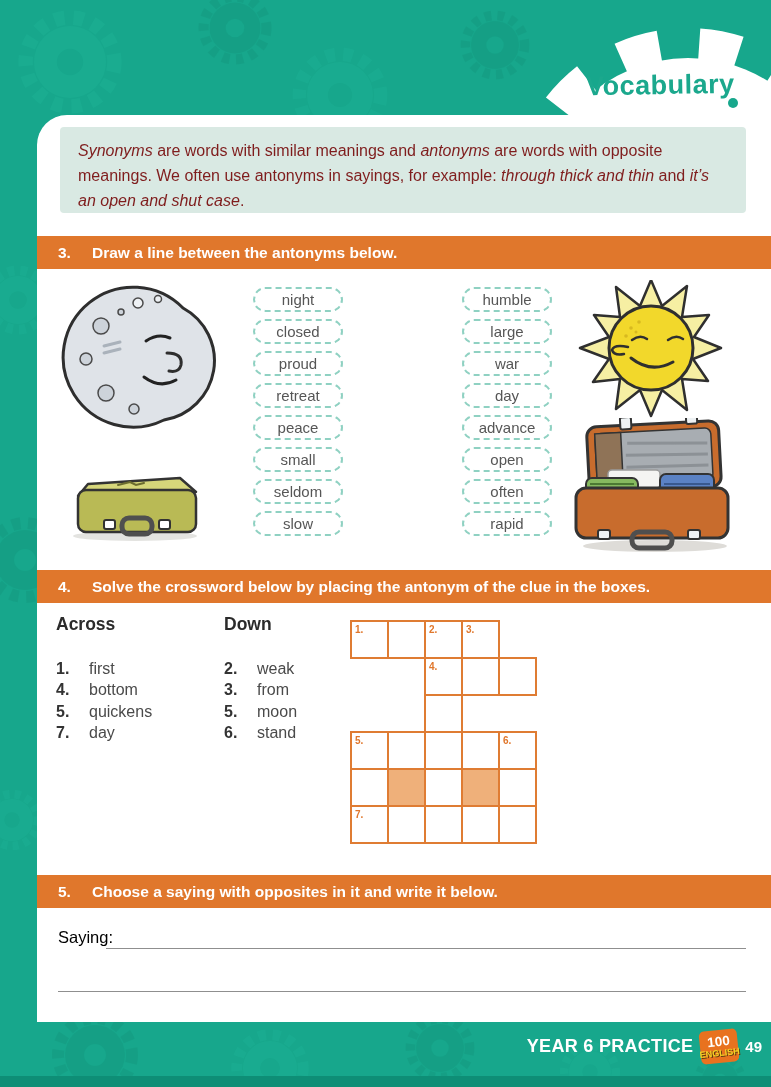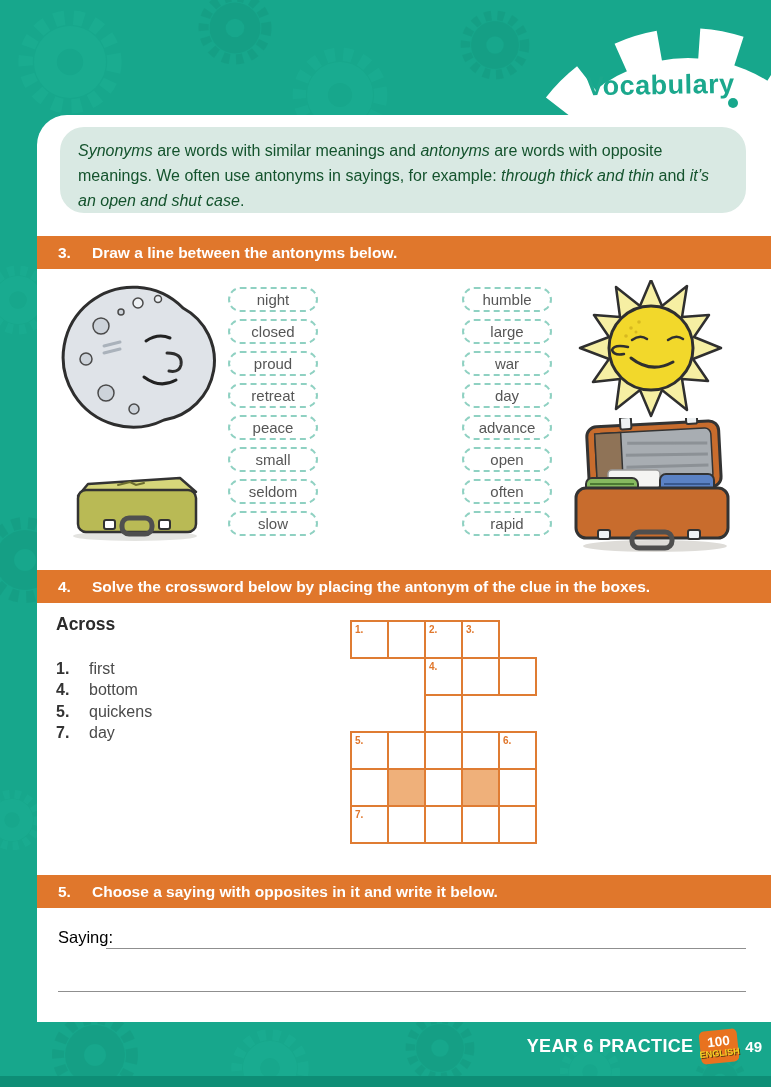--- a/index.html
+++ b/index.html
@@ -6,22 +6,22 @@
   .page{position:relative;width:771px;height:1087px;overflow:hidden;background:#17a78c;
         font-family:"Liberation Sans",sans-serif;}
   .bg-gears{position:absolute;left:0;top:0;z-index:0;}
   .white-gear{position:absolute;left:0;top:0;z-index:1;pointer-events:none;}
   .card{position:absolute;left:37px;top:115px;width:734px;height:907px;background:#ffffff;
         border-radius:30px 0 0 0;z-index:2;}
   .content{position:absolute;inset:0;z-index:3;}
   .vocab-title{position:absolute;right:36px;top:70px;font-size:27px;font-weight:bold;
         color:#1ba88d;letter-spacing:.5px;transform:rotate(-1deg);}
   .intro-box{position:absolute;left:60px;top:127px;width:686px;height:86px;background:#d9e9e3;
-        border-radius:24px;box-sizing:border-box;padding:12px 18px;font-size:16px;line-height:1.55;
-        color:#14532d;}
+        border-radius:4px;box-sizing:border-box;padding:12px 18px;font-size:16px;line-height:1.55;
+        color:#7f1d1d;}
   .ital{font-style:italic;}
   .sec-bar{position:absolute;left:37px;width:734px;height:33px;background:#e0772c;color:#ffffff;
         display:flex;align-items:center;font-size:15.5px;font-weight:bold;}
   .sec-num{margin-left:21px;width:34px;}
   .word-col{position:absolute;top:287px;}
   .word-box{width:90px;height:25px;box-sizing:border-box;border:2px dashed #8fd1c2;border-radius:13px;
         background:#fff;display:flex;align-items:center;justify-content:center;font-size:15px;
         color:#565656;margin-bottom:7px;}
   .illus{position:absolute;}
   .clue-col{position:absolute;top:614px;color:#4a4a4a;font-size:16px;line-height:21.5px;}
@@ -112,21 +112,21 @@
     <svg class="illus" style="left:60px;top:470px" width="150" height="75" viewBox="0 0 150 75">
       <ellipse cx="75" cy="66" rx="62" ry="5" fill="#e3e3e0"></ellipse>
       <polygon points="28,14 120,8 136,22 18,26" fill="#d6d67a" stroke="#333" stroke-width="2.5" stroke-linejoin="round"></polygon>
       <path d="M58,15 l12,-3 l6,3 l8,-2" fill="none" stroke="#6a6b2e" stroke-width="2" stroke-linecap="round"></path>
       <rect x="18" y="20" width="118" height="42" rx="8" fill="#b9ba55" stroke="#333" stroke-width="2.5"></rect>
       <rect x="44" y="50" width="11" height="9" rx="2" fill="#ffffff" stroke="#333" stroke-width="2"></rect>
       <rect x="99" y="50" width="11" height="9" rx="2" fill="#ffffff" stroke="#333" stroke-width="2"></rect>
       <rect x="62" y="48" width="30" height="16" rx="7" fill="none" stroke="#4f4f4f" stroke-width="5"></rect>
     </svg>
 
-    <div class="word-col" style="left:228px">
+    <div class="word-col" style="left:253px">
       <div class="word-box">night</div>
       <div class="word-box">closed</div>
       <div class="word-box">proud</div>
       <div class="word-box">retreat</div>
       <div class="word-box">peace</div>
       <div class="word-box">small</div>
       <div class="word-box">seldom</div>
       <div class="word-box">slow</div>
     </div>
     <div class="word-col" style="left:462px">
@@ -179,20 +179,27 @@
       <span>Solve the crossword below by placing the antonym of the clue in the boxes.</span>
     </div>
 
     <div class="clue-col" style="left:56px">
       <div class="clue-head">Across</div>
       <div><span class="clue-num">1.</span><span>first</span></div>
       <div><span class="clue-num">4.</span><span>bottom</span></div>
       <div><span class="clue-num">5.</span><span>quickens</span></div>
       <div><span class="clue-num">7.</span><span>day</span></div>
     </div>
+    <div class="clue-col" style="left:224px">
+      <div class="clue-head">Down</div>
+      <div><span class="clue-num">2.</span><span>weak</span></div>
+      <div><span class="clue-num">3.</span><span>from</span></div>
+      <div><span class="clue-num">5.</span><span>moon</span></div>
+      <div><span class="clue-num">6.</span><span>stand</span></div>
+    </div>
 
     <div class="crossword">
         <div class="cw-cell" style="left: 0px; top: 0px;">
           <span class="cw-num">1.</span>
         </div>
         <div class="cw-cell" style="left: 37px; top: 0px;"></div>
         <div class="cw-cell" style="left: 74px; top: 0px;">
           <span class="cw-num">2.</span>
         </div>
         <div class="cw-cell" style="left: 111px; top: 0px;">

